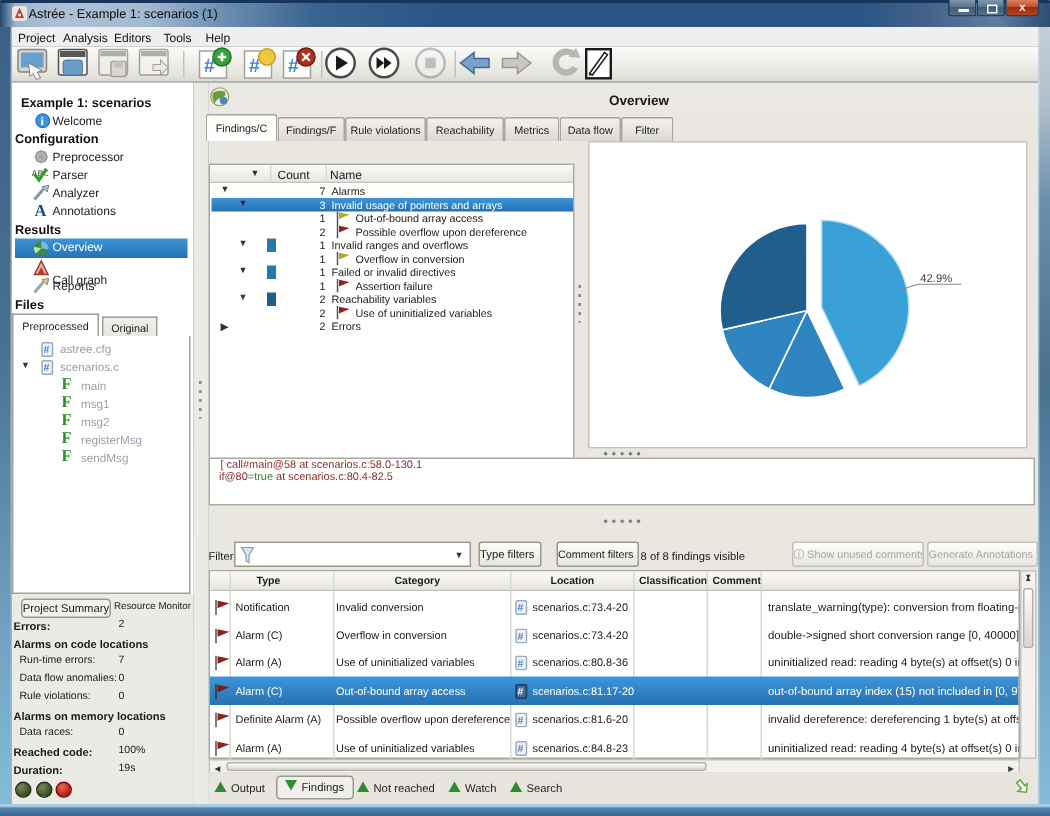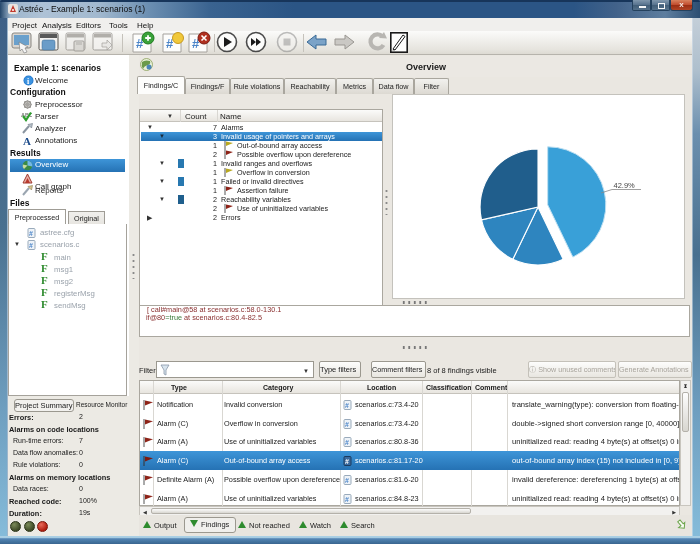--- a/index.html
+++ b/index.html
@@ -250,21 +250,21 @@
  <div class="fF" style="left:32px;top:38px">F</div>
     <div class="ftxt" style="left:45px;top:41px">msg1</div>
  <div class="fF" style="left:32px;top:50px">F</div>
     <div class="ftxt" style="left:45px;top:53px">msg2</div>
  <div class="fF" style="left:32px;top:62px">F</div>
     <div class="ftxt" style="left:45px;top:65px">registerMsg</div>
  <div class="fF" style="left:32px;top:74px">F</div>
     <div class="ftxt" style="left:45px;top:77px">sendMsg</div>
 </div>
 <div class="abs" id="sidestats">
- <div class="abs" style="left:6px;top:3px;width:60px;height:13px;border:1px solid #9b988f;border-radius:3px;background:#f2f1ee;text-align:left;line-height:12px;font-size:7.5px">Project Summary</div>
+ <div class="abs" style="left:6px;top:3px;width:60px;height:13px;border:1px solid #9b988f;border-radius:3px;background:#f2f1ee;text-align:center;line-height:12px;font-size:7.5px">Project Summary</div>
  <div class="abs" style="left:68px;top:5px;font-size:6.5px;white-space:nowrap">Resource Monitor</div>
  <div class="stb" style="left:1px;top:17px">Errors:</div>
     <div class="stn" style="left:71px;top:17px">2</div>
  <div class="stb" style="left:1px;top:29px">Alarms on code locations</div>
  <div class="stn" style="left:5px;top:41px">Run-time errors:</div>
     <div class="stn" style="left:71px;top:41px">7</div>
  <div class="stn" style="left:5px;top:53px">Data flow anomalies:</div>
     <div class="stn" style="left:71px;top:53px">0</div>
  <div class="stn" style="left:5px;top:65px">Rule violations:</div>
     <div class="stn" style="left:71px;top:65px">0</div>

